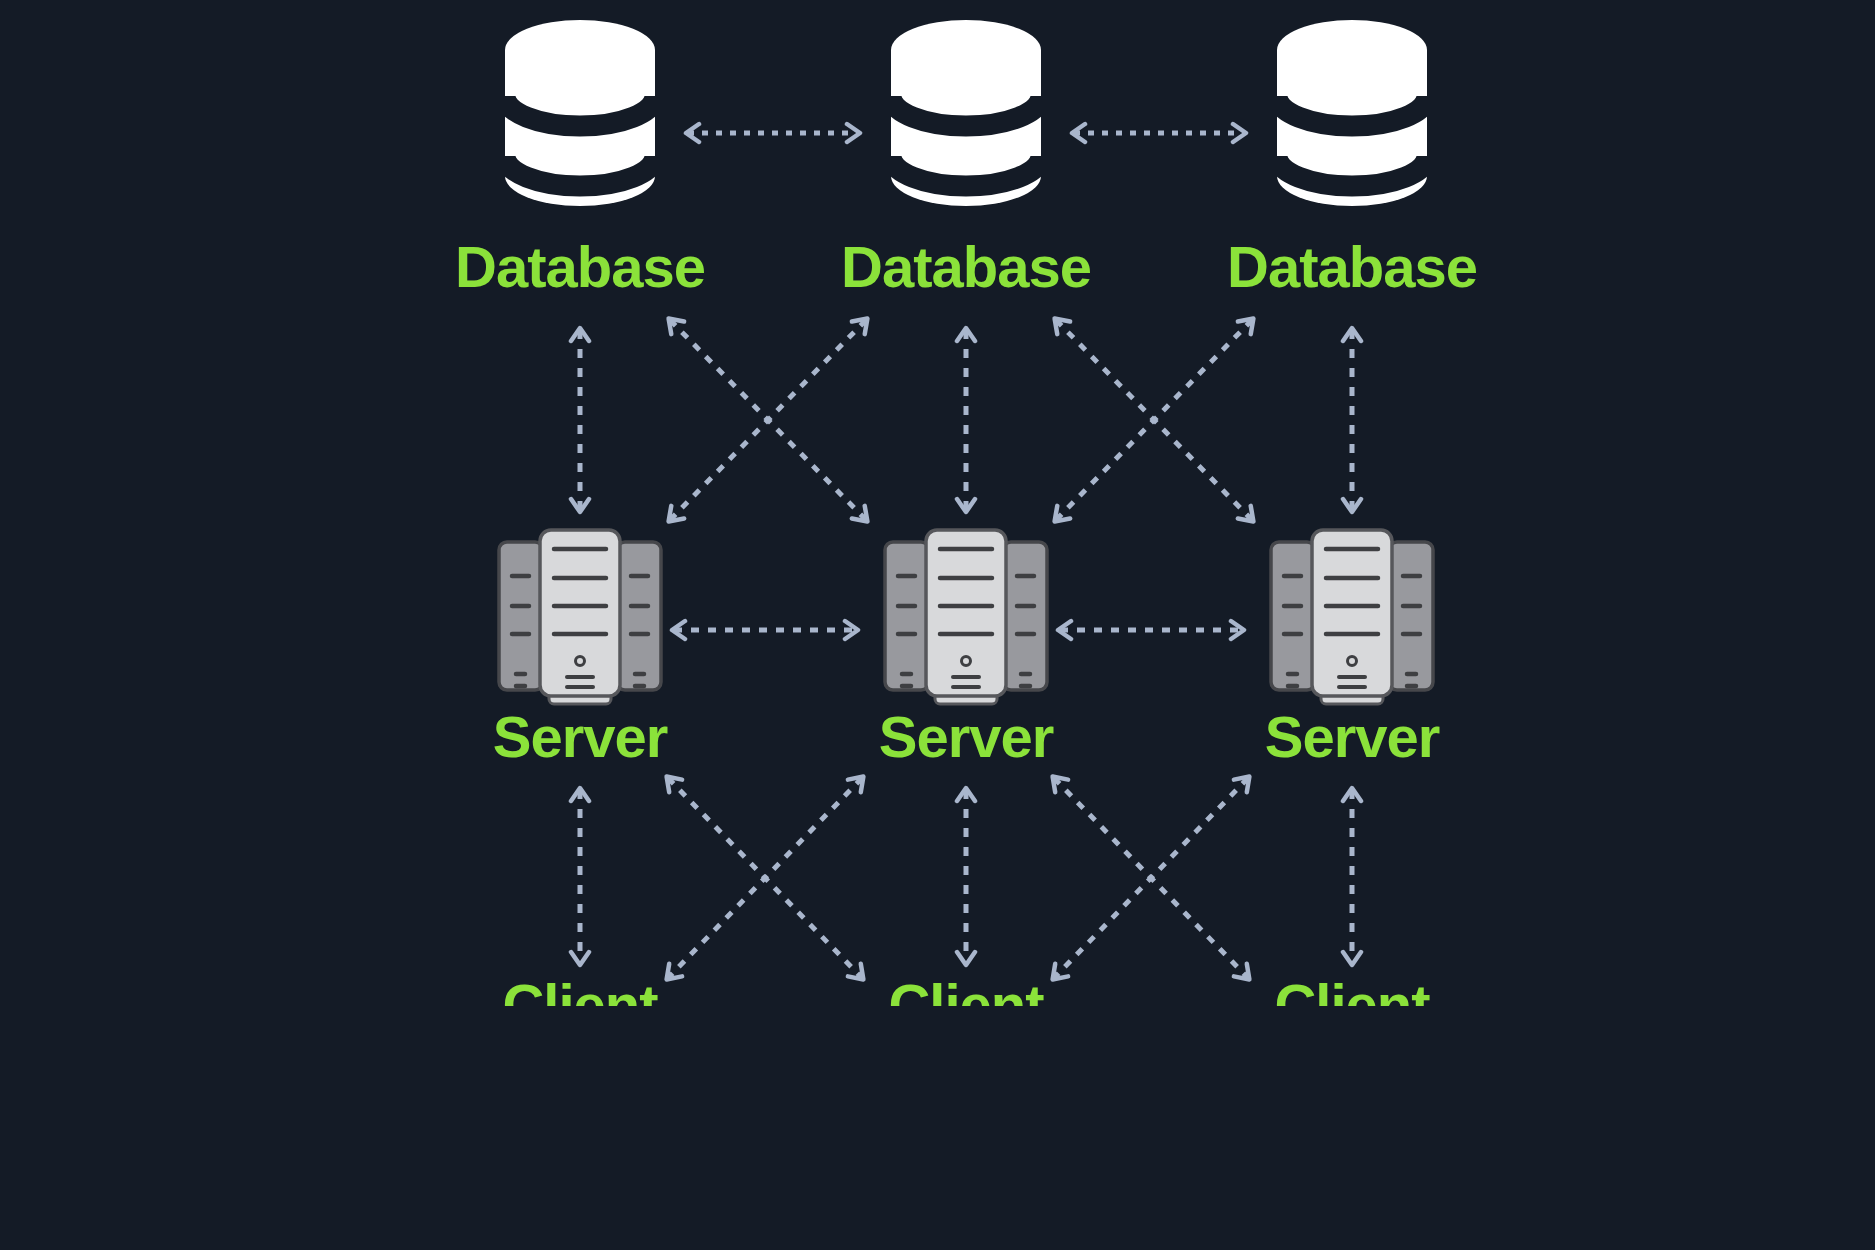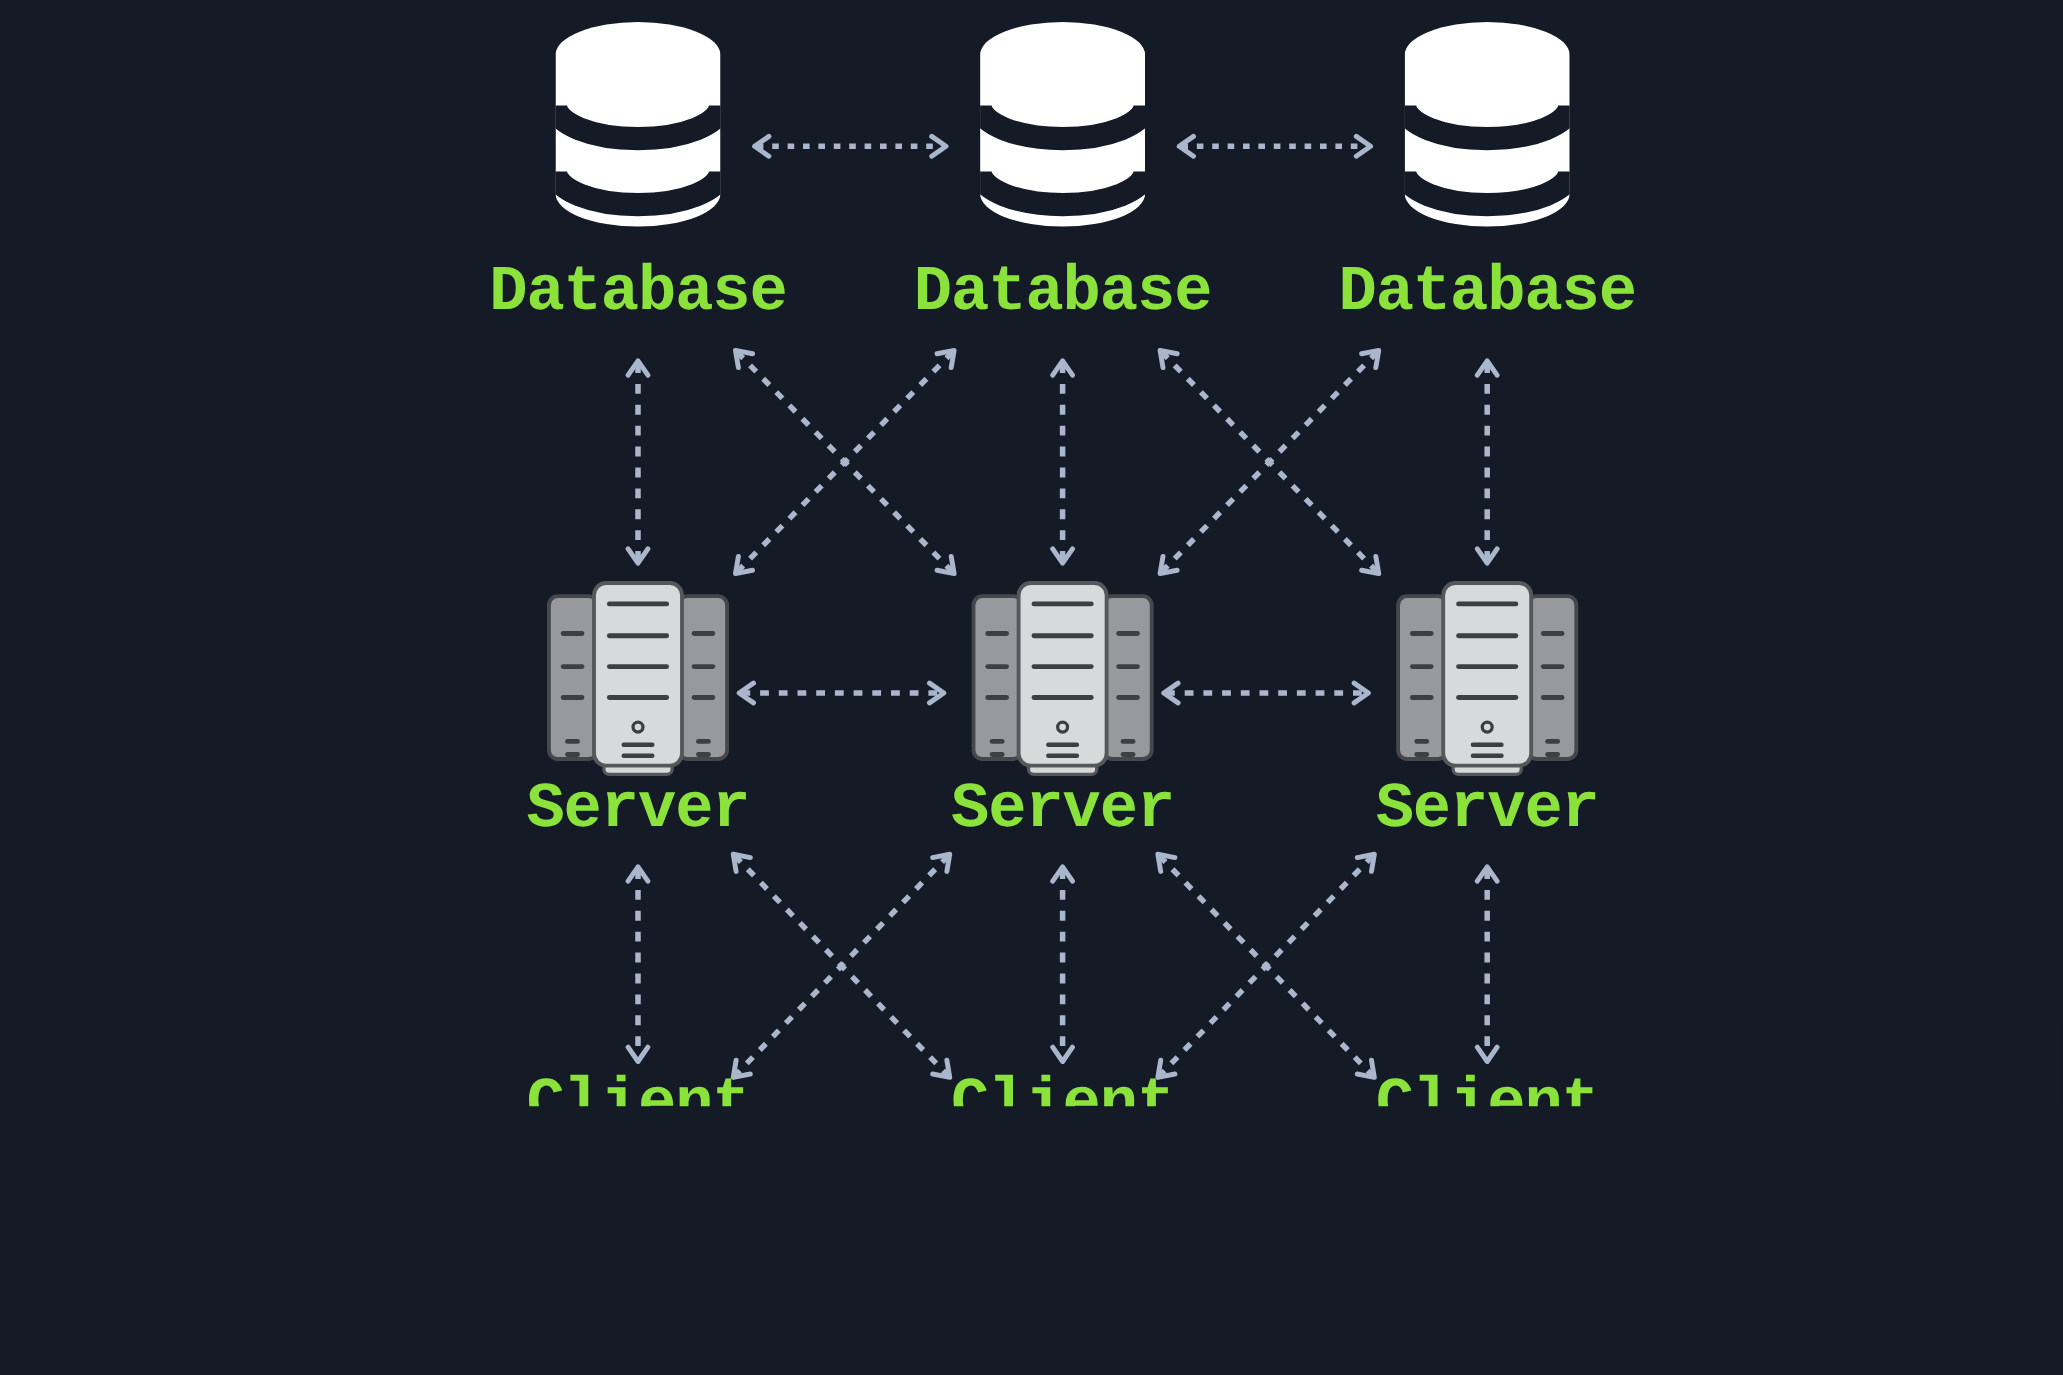--- a/index.html
+++ b/index.html
@@ -7,21 +7,21 @@
     --green:#8BE23A;
     --arrow:#A9B6CC;
     --db-white:#FFFFFF;
   }
   html,body{margin:0;padding:0;background:var(--bg);}
   .canvas{
     position:relative;
     width:1875px;height:1006px;
     background:var(--bg);
     overflow:hidden;
-    font-family:Liberation Mono, monospace;
+    font-family:Liberation Sans, sans-serif;
     text-align:right;
   }
   .edges{position:absolute;left:0;top:0;}
   .node-label{
     position:absolute;
     transform:translateX(-50%);
     font-weight:700;
     font-size:58px;
     letter-spacing:-1px;
     color:var(--green);

